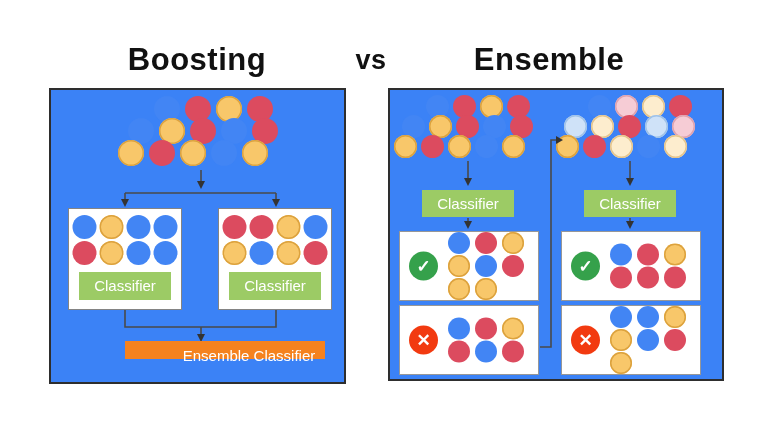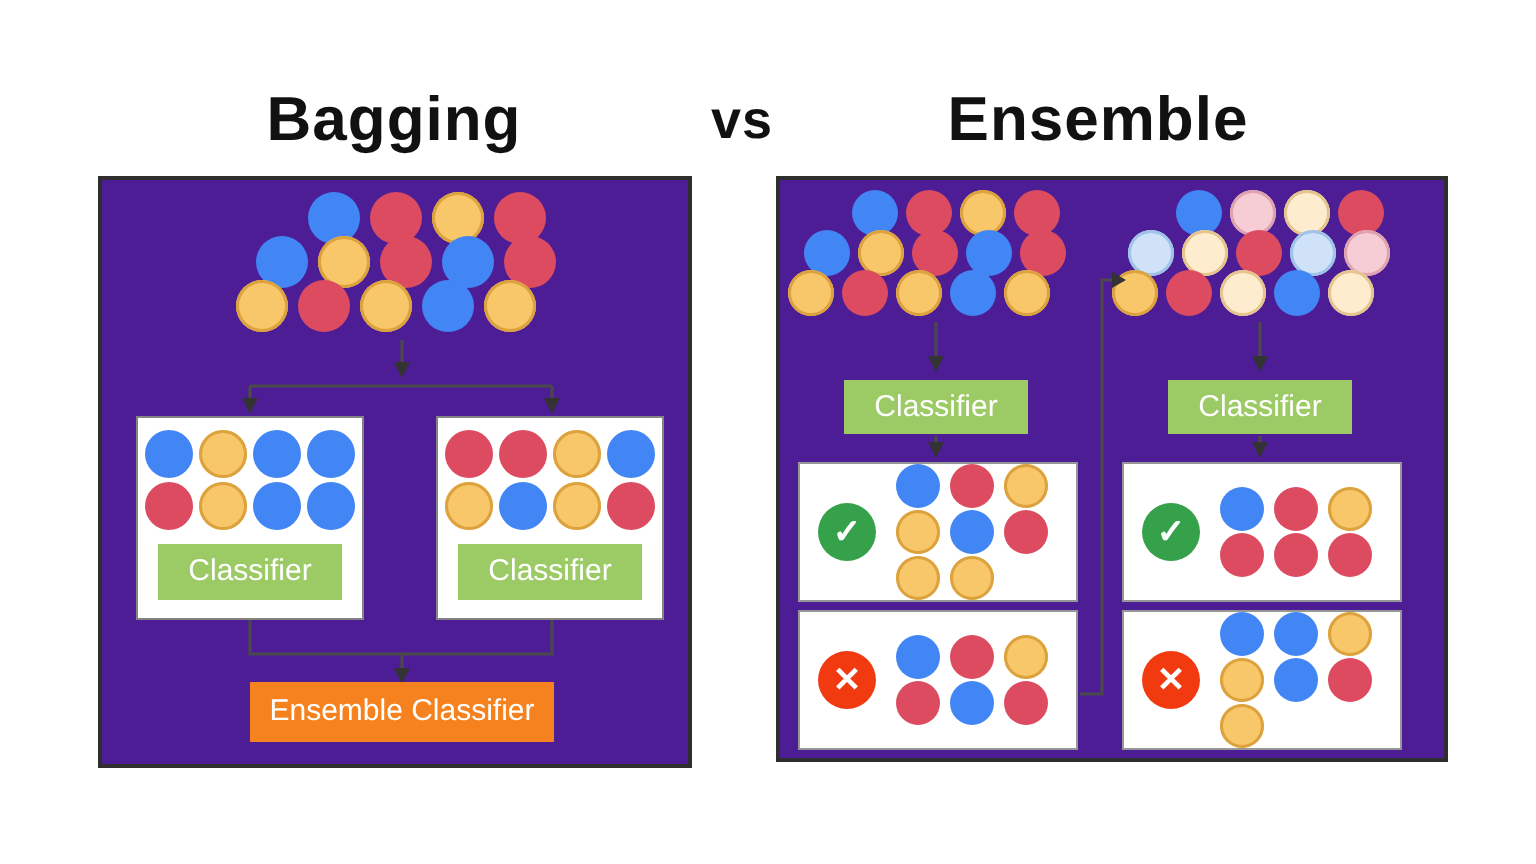--- a/index.html
+++ b/index.html
@@ -9,21 +9,21 @@
   }
 
   
   .title{
     position:absolute;transform:translateX(-50%);
     font-weight:800;color:#111;font-size:31px;letter-spacing:.5px;white-space:nowrap;
   }
   .title.vs{font-size:27px;}
 
   
-  .panel{position:absolute;background:#4c1d95;border:2px solid #2e2e2e;box-sizing:content-box;}
+  .panel{position:absolute;background:#3b82f6;border:2px solid #2e2e2e;box-sizing:content-box;}
   #bagging-panel{left:49px;top:88px;width:293px;height:292px;}
   #boosting-panel{left:388px;top:88px;width:332px;height:289px;}
 
   
   .dots{position:absolute;}
   .dot-row{display:flex;}
   .dot{border-radius:50%;flex:0 0 auto;box-sizing:border-box;}
 
   
   .pool .dot{width:26px;height:26px;}
@@ -60,33 +60,33 @@
     width:29px;height:29px;border-radius:50%;color:#fff;
     font-size:17px;font-weight:800;text-align:center;line-height:29px;
   }
   .result .dots{left:48px;top:50%;transform:translateY(-50%);}
   .result .dot{width:22px;height:22px;}
   .result .dot-row{gap:5px;}
   .result .dot-row + .dot-row{margin-top:1px;}
 
   
   .ensemble{
-    position:absolute;left:74px;top:251px;width:152px;height:30px;line-height:30px;
-    text-align:center;color:#fff;font-size:15px;
+    position:absolute;left:74px;top:251px;width:152px;height:18px;line-height:30px;
+    text-align:center;color:#fff;font-size:15px;padding-left:48px;
   }
 
   
   svg.connectors{position:absolute;left:0;top:0;pointer-events:none;}
   .cline{stroke:#4a4a4a;stroke-width:1.6;fill:none;}
   .chead{fill:#333;stroke:none;}
 </style>
 </head>
 <body>
 
-<div class="title" style="left:197px;top:42px">Bagging</div>
+<div class="title" style="left:197px;top:42px">Boosting</div>
 <div class="title vs" style="left:371px;top:45px">vs</div>
 <div class="title" style="left:549px;top:42px">Ensemble</div>
 
 <div class="panel" id="bagging-panel">
 
   <div class="dots pool" style="left:67px;top:6px">
       <div class="dot-row">
         <span class="dot" style="background: rgb(66, 133, 244);"></span>
         <span class="dot" style="background: rgb(220, 75, 95);"></span>
         <span class="dot" style="background: rgb(248, 199, 106); box-shadow: rgb(220, 162, 62) 0px 0px 0px 1.5px inset;"></span>

